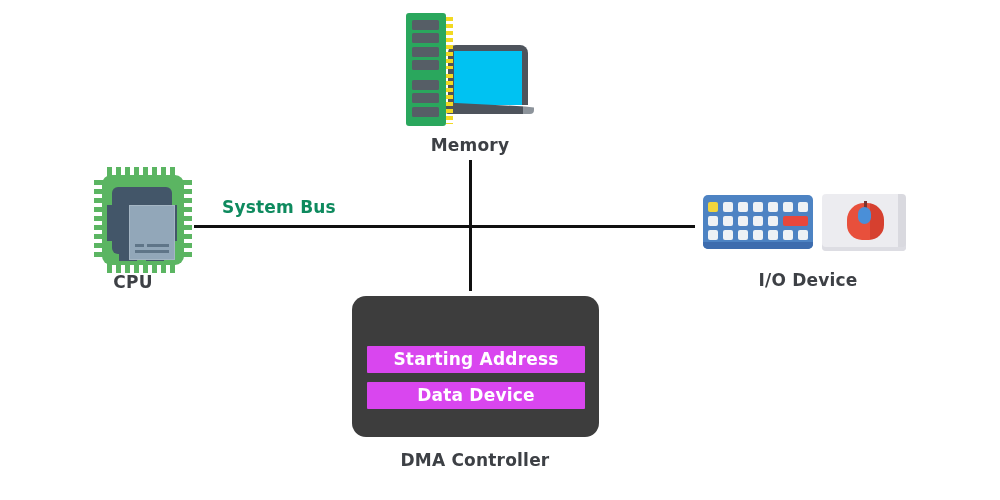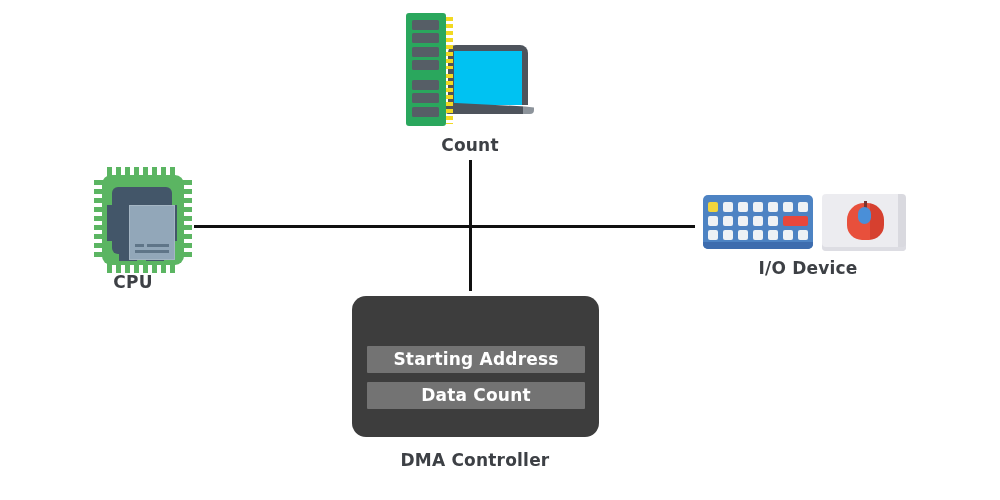--- a/index.html
+++ b/index.html
@@ -58,51 +58,52 @@
   .mousepad { left:822px; top:194px; width:84px; height:57px; border-radius:4px;
     background:linear-gradient(90deg,#ececf0 0 91%, #d9d9df 91%);
     box-shadow:inset 0 -4px 0 #dddde3; }
   .mouse-body { position:absolute; left:25px; top:9px; width:37px; height:37px;
     background:linear-gradient(90deg,#e8503c 0 62%, #d6402f 62%); border-radius:17px 17px 15px 15px; }
   .mouse-stem { position:absolute; left:42px; top:7px; width:3px; height:9px; background:#7a3430; }
   .mouse-wheel { position:absolute; left:36px; top:13px; width:13px; height:17px; background:#4a8fd8; border-radius:7px; }
 
   
   .dma-box { left:352px; top:296px; width:247px; height:141px; background:#3d3d3d; border-radius:14px; }
-  .dma-reg { position:absolute; left:15px; width:218px; height:27px; background:#737373;
+  .dma-reg { position:absolute; left:15px; width:218px; height:27px; background:#d946ef;
     color:#ffffff; font-size:17px; font-weight:700; text-align:center; line-height:27px;
     letter-spacing:0.2px; border-radius:1px; }
   .dma-reg1 { top:50px; }
   .dma-reg2 { top:86px; }
 </style>
 </head>
 <body>
 
 <div class="canvas">
 
   <div class="h-line"></div>
   <div class="v-line"></div>
+  <div class="bus-label">System Bus</div>
 
   <div>
     <div class="abs laptop-frame">
       <div class="laptop-screen"></div>
     </div>
     <div class="laptop-base abs"></div>
     <div class="abs ram-board">
       <div class="ram-chip" style="top:7px"></div>
       <div class="ram-chip" style="top:20px"></div>
       <div class="ram-chip" style="top:34px"></div>
       <div class="ram-chip" style="top:47px"></div>
       <div class="ram-chip" style="top:67px"></div>
       <div class="ram-chip" style="top:80px"></div>
       <div class="ram-chip" style="top:94px"></div>
     </div>
     <div class="ram-pins" style="top:17px; height:52px;"></div>
     <div class="ram-pins" style="top:74px; height:50px;"></div>
-    <div class="node-label" style="left:400px; top:135px; width:140px;">Count</div>
+    <div class="node-label" style="left:400px; top:135px; width:140px;">Memory</div>
   </div>
 
   <div>
     <div class="cpu-pins-top"></div>
     <div class="cpu-pins-bottom"></div>
     <div class="cpu-pins-left"></div>
     <div class="cpu-pins-right"></div>
     <div class="abs cpu-body">
       <div class="cpu-tab" style="left:5px; top:30px; width:8px; height:36px;"></div>
       <div class="cpu-tab" style="left:67px; top:30px; width:8px; height:36px;"></div>
@@ -140,24 +141,24 @@
       <div class="key"></div>
       <div class="key"></div>
       <div class="key"></div>
       <div class="key"></div>
     </div>
     <div class="abs mousepad">
       <div class="mouse-body"></div>
       <div class="mouse-stem"></div>
       <div class="mouse-wheel"></div>
     </div>
-    <div class="node-label" style="left:738px; top:258px; width:140px;">I/O Device</div>
+    <div class="node-label" style="left:738px; top:270px; width:140px;">I/O Device</div>
   </div>
 
   <div>
     <div class="abs dma-box">
       <div class="dma-reg dma-reg1">Starting Address</div>
-      <div class="dma-reg dma-reg2">Data Count</div>
+      <div class="dma-reg dma-reg2">Data Device</div>
     </div>
     <div class="node-label" style="left:385px; top:450px; width:180px;">DMA Controller</div>
   </div>
 
 </div>
 
 </body></html>

